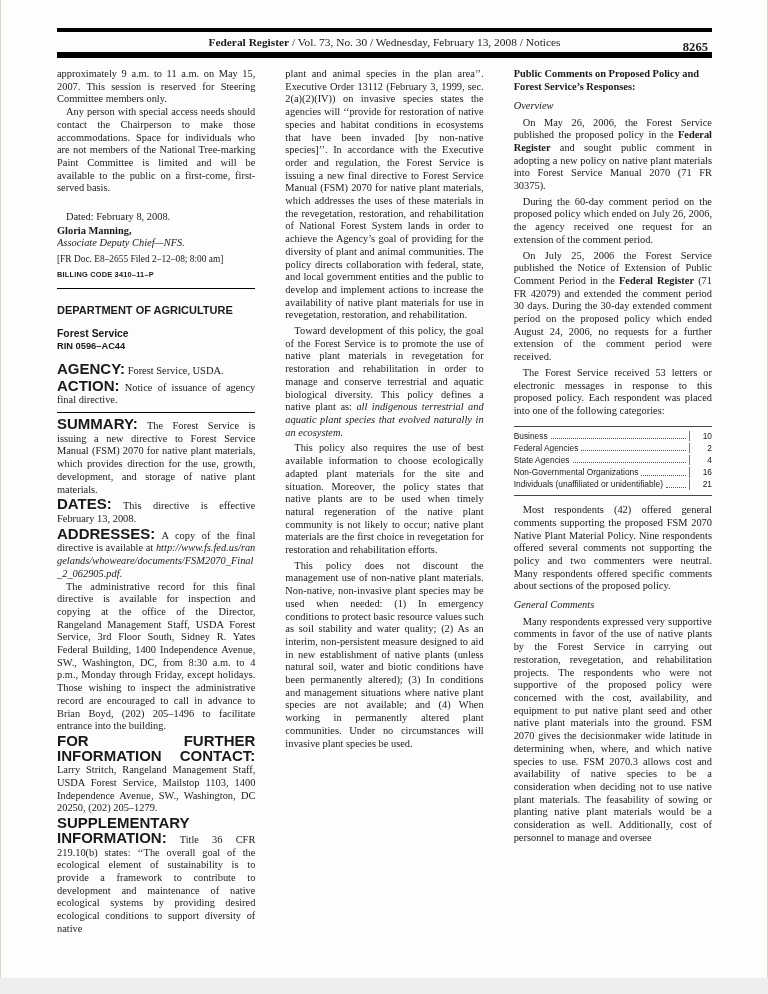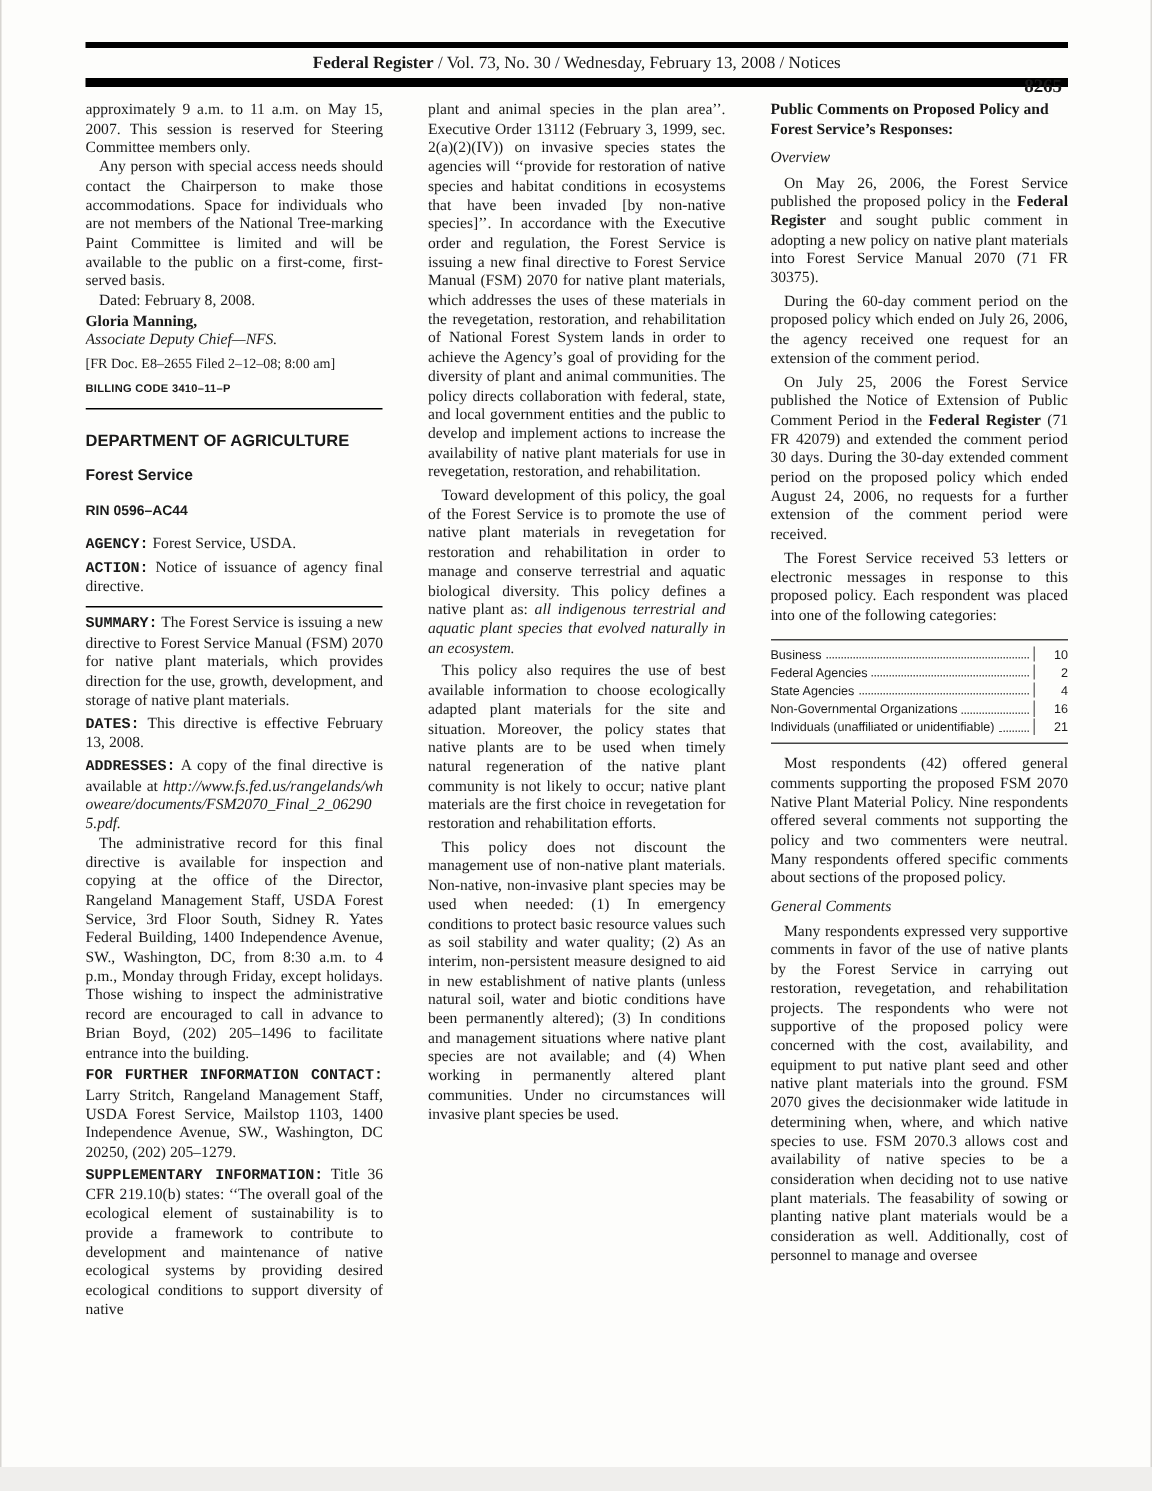--- a/index.html
+++ b/index.html
@@ -21,37 +21,37 @@
   
   .top-rule { height: 3.5px; background: #000; }
   .header-line {
     position: relative;
     text-align: center;
     font-size: 11.4px;
     padding: 4px 0 3px 0;
   }
   .header-journal { font-weight: bold; }
   .header-page {
-    position: absolute; right: 4px; top: 18px;
+    position: absolute; right: 4px; top: 8px;
     font-weight: bold; font-size: 12.6px;
   }
   .bottom-rule { height: 6.5px; background: #000; margin-top: 1px; }
   
   .columns {
     display: flex; gap: 30px;
     margin-top: 10px;
     height: 896px;
     overflow: hidden;
   }
   .col { width: 209.3px; font-size: 10.4px; line-height: 12.7px; text-align: justify; }
   p { margin: 0; text-indent: 9px; }
   p.flush { text-indent: 0; }
   .gap { margin-top: 3px; }
   
-  .dated { margin-top: 0; }
+  .dated { margin-top: 16px; }
   .sig-name { font-weight: bold; text-indent: 0; margin-top: 1px; }
   .sig-title { font-style: italic; text-indent: 0; }
   .fr-doc { font-size: 9.4px; text-indent: 0; margin-top: 3px; }
   .billing {
     font-family: "Liberation Sans", sans-serif;
     font-weight: bold; font-size: 7.4px; letter-spacing: .2px;
     text-indent: 0; margin-top: 3px;
   }
   .rule { border: none; border-top: 1.1px solid #000; margin: 6px 0 0 0; }
   .thin-rule { border: none; border-top: .9px solid #000; margin: 5px 0 5px 0; }
@@ -59,31 +59,31 @@
     font-family: "Liberation Sans", sans-serif; font-weight: bold;
     font-size: 11px; line-height: 13px;
     margin: 15px 0 0 0; text-align: left; text-indent: 0;
   }
   .sub-heading {
     font-family: "Liberation Sans", sans-serif; font-weight: bold;
     font-size: 10.4px; margin: 11px 0 0 0; text-align: left; text-indent: 0;
   }
   .rin {
     font-family: "Liberation Sans", sans-serif; font-weight: bold;
-    font-size: 9.3px; margin-top: 10px; text-align: left; text-indent: 0;
+    font-size: 9.3px; text-align: left; text-indent: 0;
   }
   .doc-title {
     font-family: "Liberation Sans", sans-serif; font-weight: bold;
     font-size: 11px; line-height: 13.2px;
     margin: 10px 0 0 0; text-align: left; text-indent: 0;
   }
   .labeled { text-indent: 0; margin-top: 2px; }
   .fr-label {
-    font-family: Liberation Mono, monospace;
-    font-weight: bold; font-size: 10px;
+    font-family: Liberation Sans, sans-serif;
+    font-weight: bold; font-size: 15px;
   }
   .url { font-style: italic; word-break: break-all; }
   .italic { font-style: italic; }
   .bold { font-weight: bold; }
   
   .comments-heading { font-weight: bold; text-indent: 0; text-align: left; line-height: 12.9px; }
   .italic-heading { font-style: italic; text-indent: 0; text-align: left; margin-top: 6px; }
   .after-heading { margin-top: 4px; }
   
   .fr-table {

